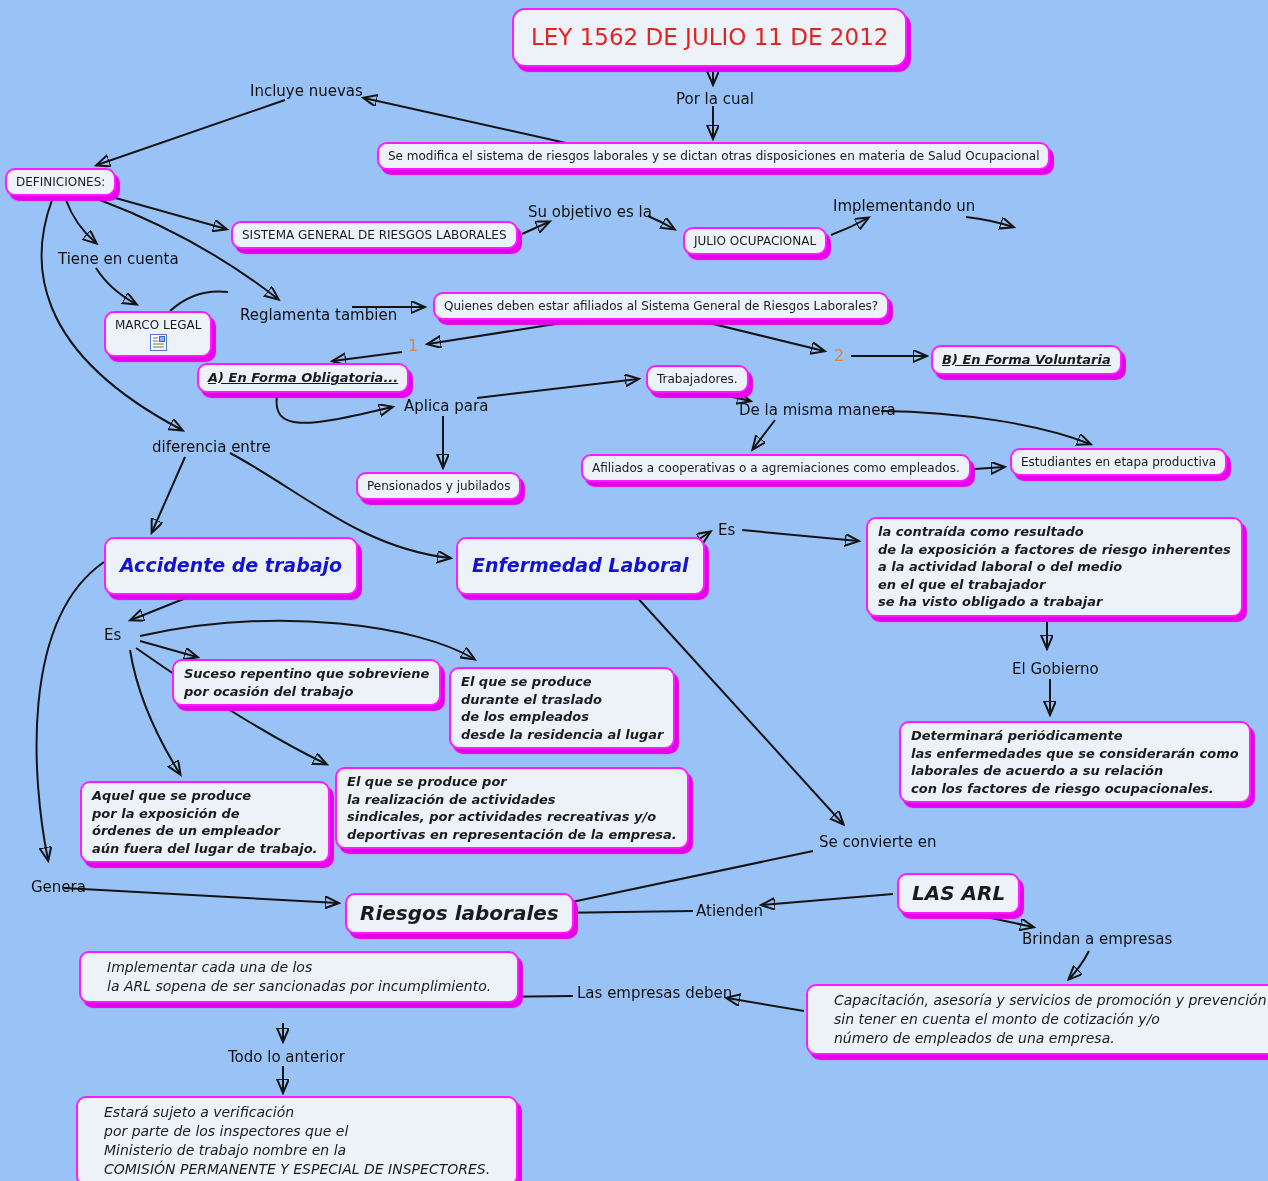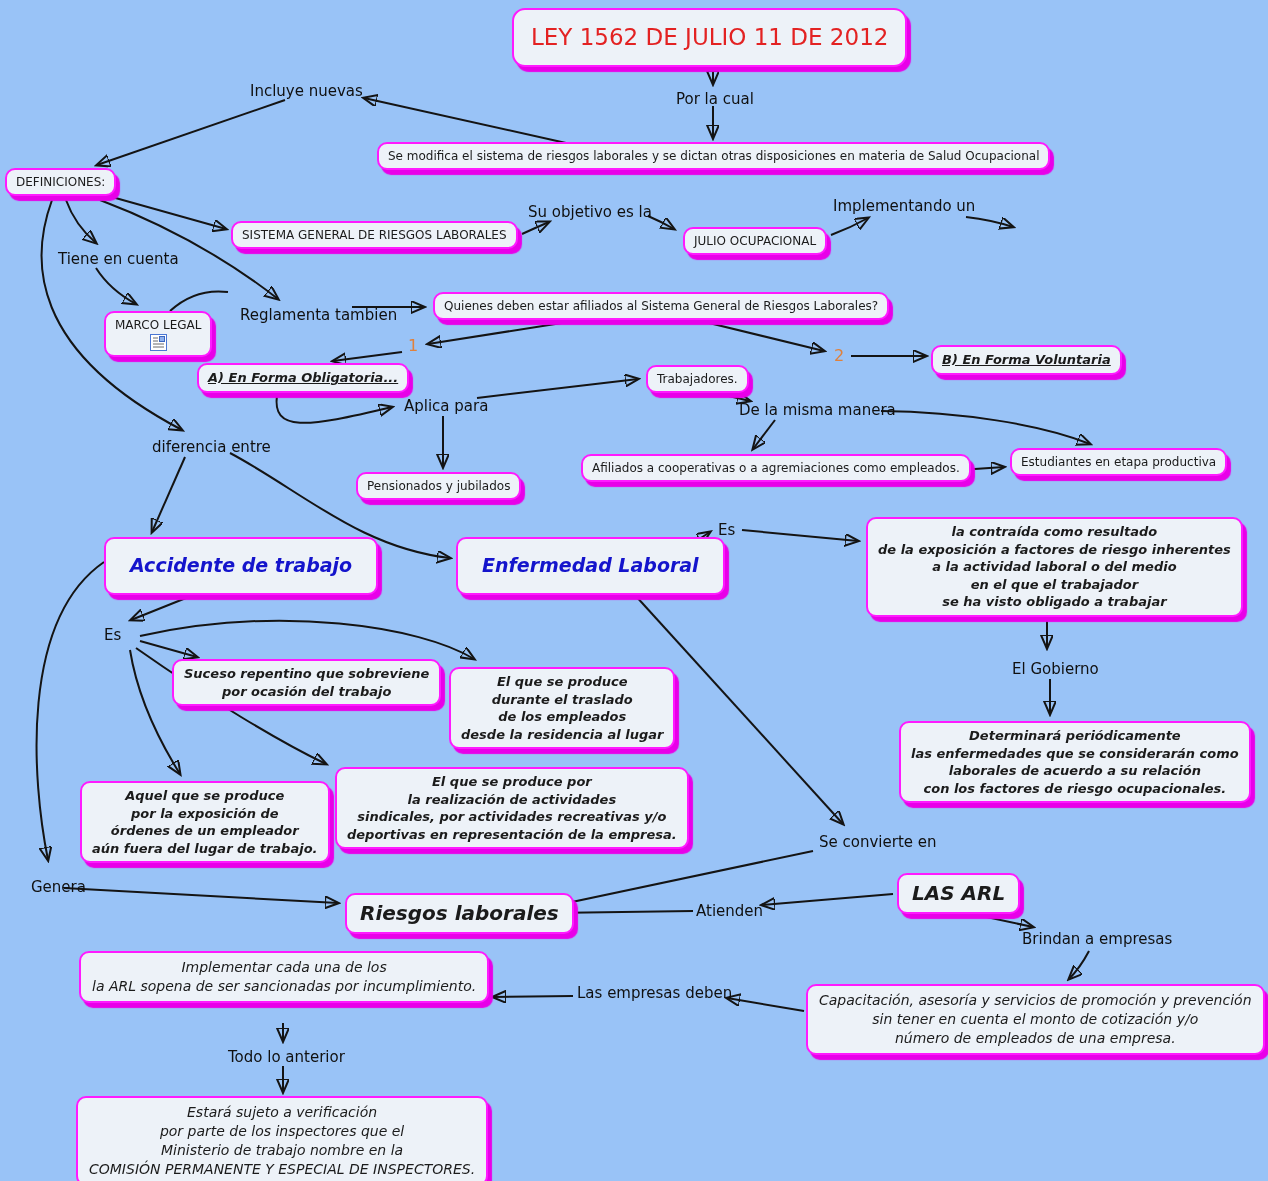--- a/index.html
+++ b/index.html
@@ -22,27 +22,27 @@
   }
   svg.wires{position:absolute;left:0;top:0;z-index:1}
   svg.wires path{fill:none;stroke:var(--line);stroke-width:2}
   .node{
     position:absolute;z-index:2;
     background:var(--node-fill);
     border:2px solid var(--node-border);
     border-radius:10px;
     box-shadow:4px 5px 1px var(--node-shadow);
     font-size:12px;line-height:1.35;
-    padding:4px 9px;text-align:center;white-space:nowrap;
+    padding:4px 9px;text-align:left;white-space:nowrap;
   }
   .node .ln{white-space:nowrap}
   .title-node{font-size:23px;color:var(--title-text);padding:12px 17px;border-radius:13px}
   .def{font-style:italic;font-weight:bold;font-size:13px;white-space:normal;padding:4px 10px}
-  .ital{font-style:italic;font-size:14px;white-space:normal;padding:5px 11px}
-  .blue{color:var(--concept-blue);font-weight:bold;font-style:italic;font-size:19px;padding:14px 24px}
+  .ital{font-style:italic;font-size:14px;white-space:normal;padding:5px 26px}
+  .blue{color:var(--concept-blue);font-weight:bold;font-style:italic;font-size:19px;padding:14px 14px}
   .blk{font-weight:bold;font-style:italic;font-size:20px;padding:5px 13px}
   .u{font-weight:bold;font-style:italic;text-decoration:underline;font-size:13px}
   .lbl{position:absolute;z-index:2;font-size:15px;color:#101010;white-space:nowrap}
   .num{color:var(--number-orange);font-size:16px}
   .stack{display:flex;flex-direction:column;align-items:center}
   .doc-icon{display:block;margin:1px auto 0}
 </style>
 </head>
 <body>
 

